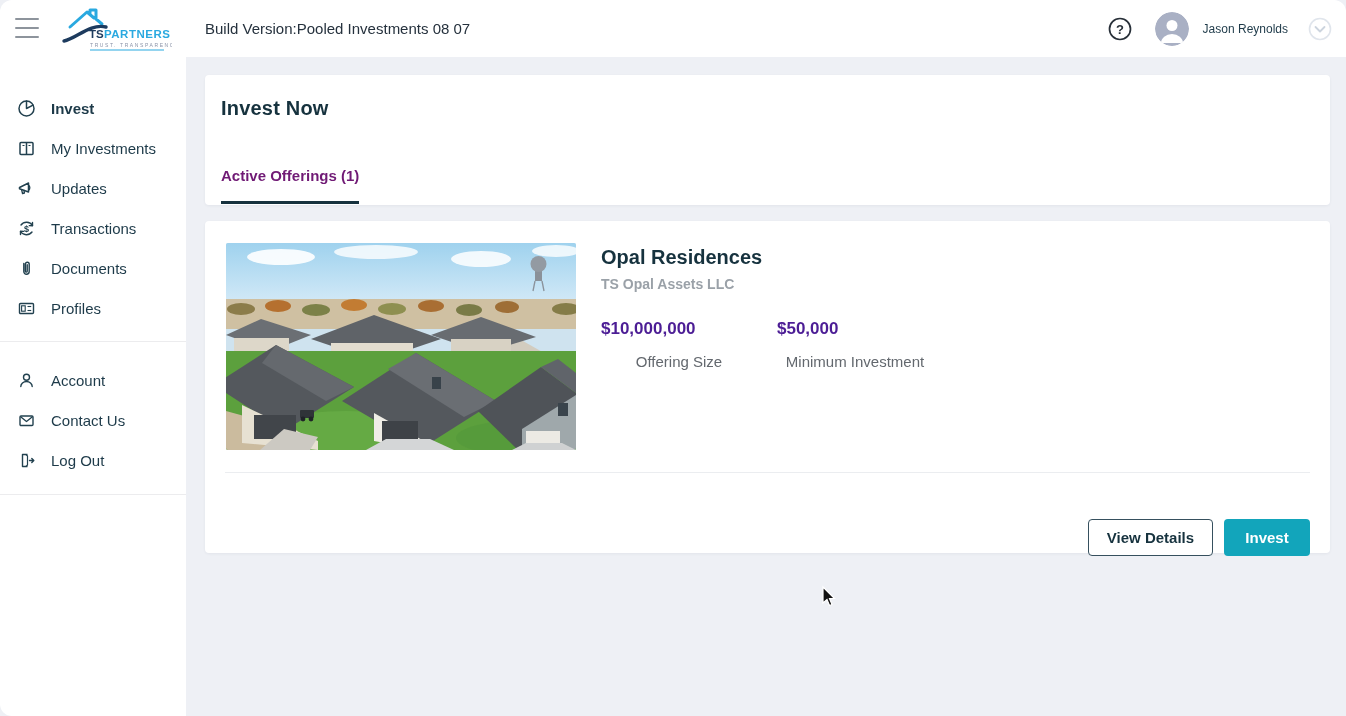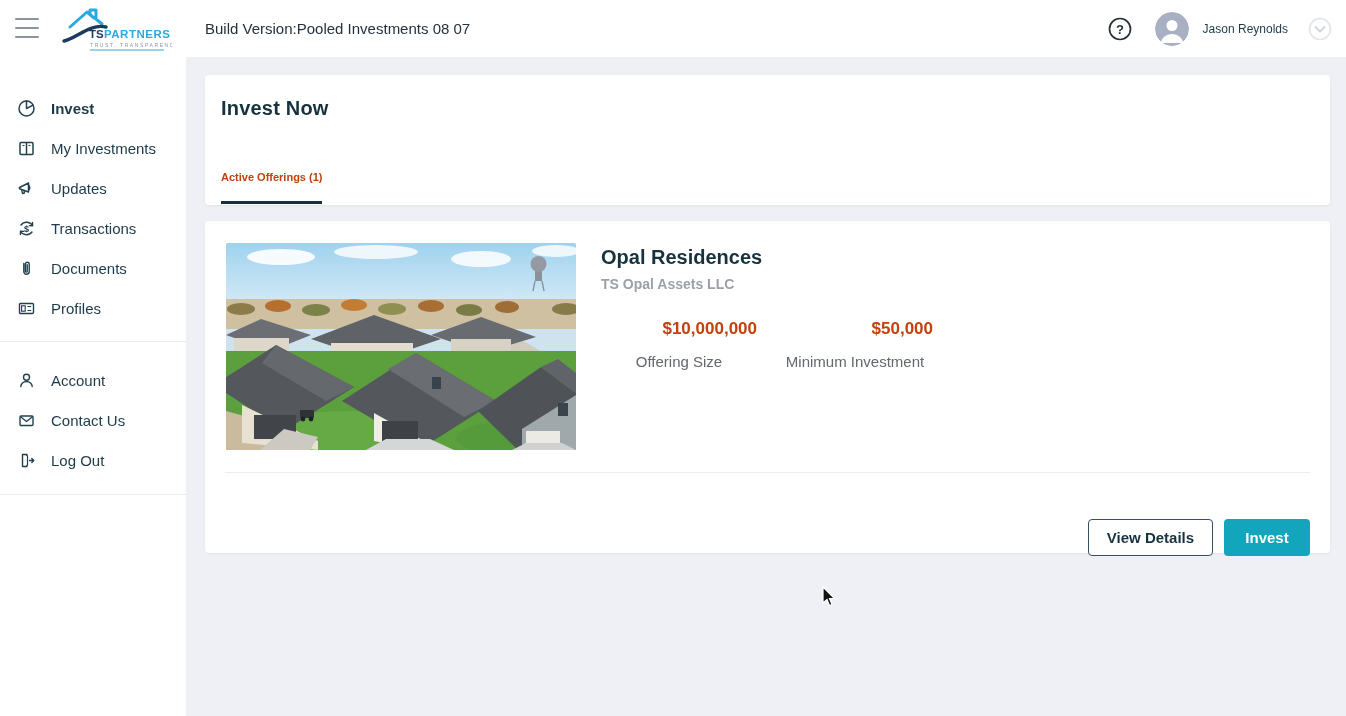--- a/index.html
+++ b/index.html
@@ -1,20 +1,20 @@
 <!DOCTYPE html>
 <html><head>
 <meta charset="utf-8">
 <style>
   * { margin: 0; padding: 0; box-sizing: border-box; }
   html, body { background: #eef0f5; }
   body { font-family: "Liberation Sans", "DejaVu Sans", sans-serif; }
   .screen {
     position: relative; width: 1346px; height: 716px;
-    background: #eef0f5; overflow: hidden;
+    background: #eef0f5; overflow: hidden; border-radius: 12px;
   }
 
   
   .header {
     position: absolute; top: 0; left: 0; width: 1346px; height: 57px;
     background: #ffffff; z-index: 20;
   }
   .hamburger {
     position: absolute; left: 15px; top: 18px; width: 24px; height: 20px;
     display: flex; flex-direction: column; justify-content: space-between; cursor: pointer;
@@ -61,34 +61,34 @@
   }
   .card-head { top: 18px; height: 130px; }
   .page-title {
     position: absolute; left: 16px; top: 22px;
     font-size: 20px; font-weight: 700; color: #16323e; letter-spacing: 0.2px;
   }
   .tab {
     position: absolute; left: 16px; bottom: 1px; cursor: pointer;
     padding-bottom: 16px; border-bottom: 3.5px solid #16323e;
   }
-  .tab-label { font-size: 11px; font-weight: 600; color: #c2410c; }
+  .tab-label { font-size: 15px; font-weight: 600; color: #701a75; }
 
   .card-offering { top: 164px; height: 332px; }
   .photo {
     position: absolute; left: 21px; top: 22px; width: 350px; height: 207px;
     border-radius: 2px; overflow: hidden; background: #cfe3ef;
   }
   .photo svg { display: block; }
   .offering-details { position: absolute; left: 396px; top: 24px; }
   .offering-name { font-size: 20px; font-weight: 700; color: #16323e; line-height: 25px; }
   .offering-entity { margin-top: 6px; font-size: 14px; font-weight: 600; color: #9aa1a8; }
   .stats-row { display: flex; margin-top: 27px; }
   .stat { min-width: 176px; padding-right: 20px; }
-  .stat-value { font-size: 17px; font-weight: 700; color: #c2410c; text-align: right; }
+  .stat-value { font-size: 17px; font-weight: 700; color: #4c1d95; }
   .stat-label { margin-top: 14px; font-size: 15px; color: #63686e; text-align: center; }
   .card-divider { position: absolute; left: 20px; right: 20px; top: 251px; height: 1px; background: #ebedf0; }
   .actions { position: absolute; right: 20px; top: 274px; display: flex; gap: 11px; }
   .btn {
     height: 37px; border-radius: 4px; font-size: 15px; font-weight: 600;
     display: flex; align-items: center; justify-content: center; cursor: pointer;
     font-family: "Liberation Sans", sans-serif;
     margin-top: 24px;
   }
   .btn-outline { width: 125px; background: #ffffff; border: 1px solid #36505e; color: #16323e; }

